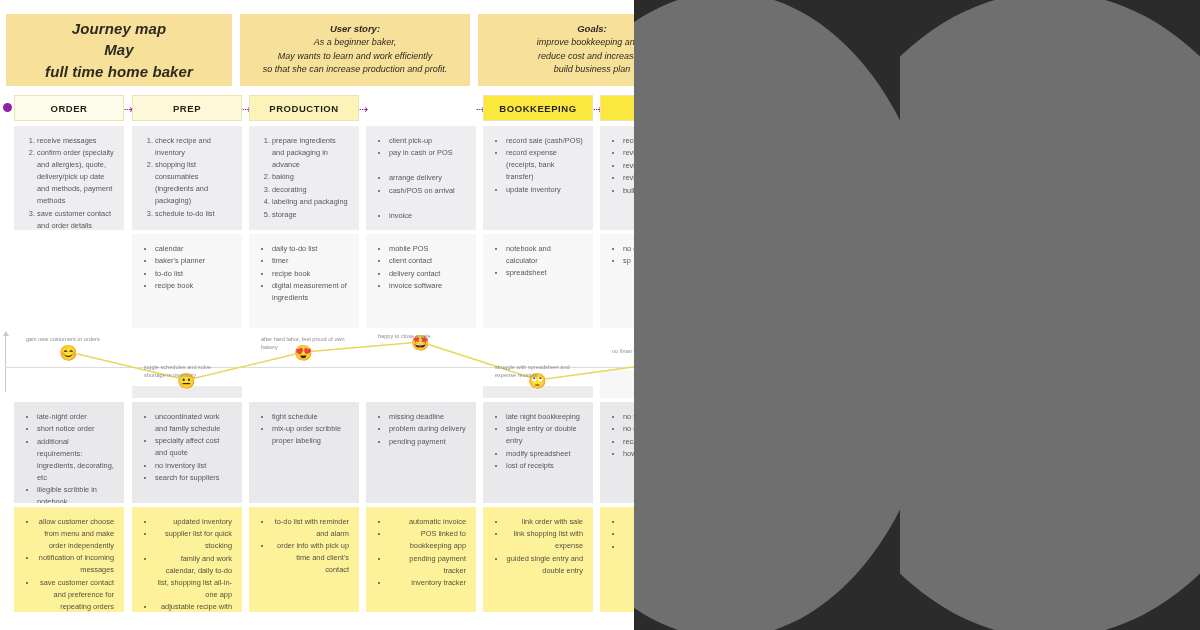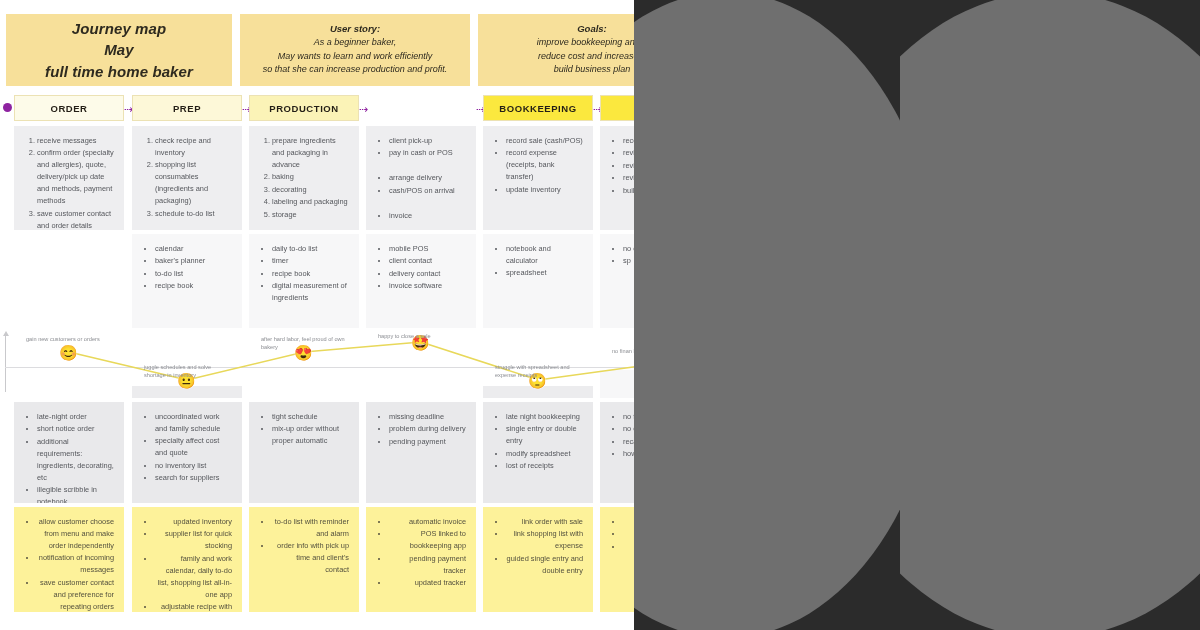--- a/index.html
+++ b/index.html
@@ -331,21 +331,21 @@
             <ul>
               <li>uncoordinated work and family schedule</li>
               <li>specialty affect cost and quote</li>
               <li>no inventory list</li>
               <li>search for suppliers</li>
             </ul>
           </div>
           <div class="cell" style="left: 249px; width: 110px;">
             <ul>
               <li>tight schedule</li>
-              <li>mix-up order without proper automatic</li>
+              <li>mix-up order scribble proper labeling</li>
             </ul>
           </div>
           <div class="cell" style="left: 366px; width: 110px;">
             <ul>
               <li>missing deadline</li>
               <li>problem during delivery</li>
               <li>pending payment</li>
             </ul>
           </div>
           <div class="cell" style="left: 483px; width: 110px;">
@@ -385,21 +385,21 @@
             <ul>
               <li>to-do list with reminder and alarm</li>
               <li>order info with pick up time and client's contact</li>
             </ul>
           </div>
           <div class="cell" style="left: 366px; width: 110px;">
             <ul>
               <li>automatic invoice</li>
               <li>POS linked to bookkeeping app</li>
               <li>pending payment tracker</li>
-              <li>updated tracker</li>
+              <li>inventory tracker</li>
             </ul>
           </div>
           <div class="cell" style="left: 483px; width: 110px;">
             <ul>
               <li>link order with sale</li>
               <li>link shopping list with expense</li>
               <li>guided single entry and double entry</li>
             </ul>
           </div>
           <div class="cell" style="left: 600px; width: 110px;">

